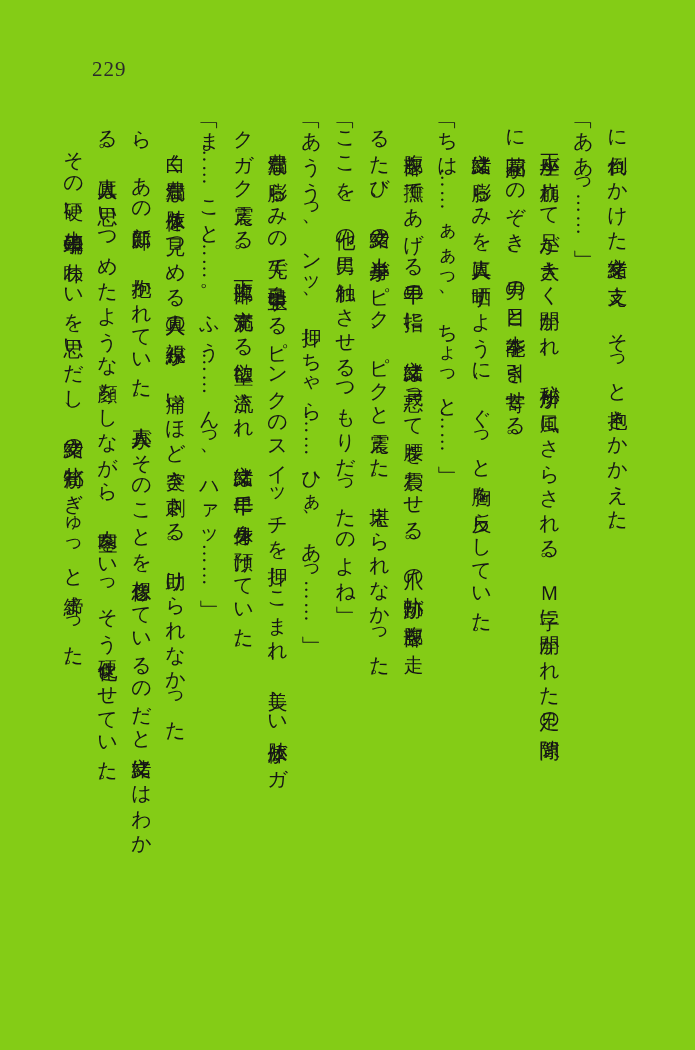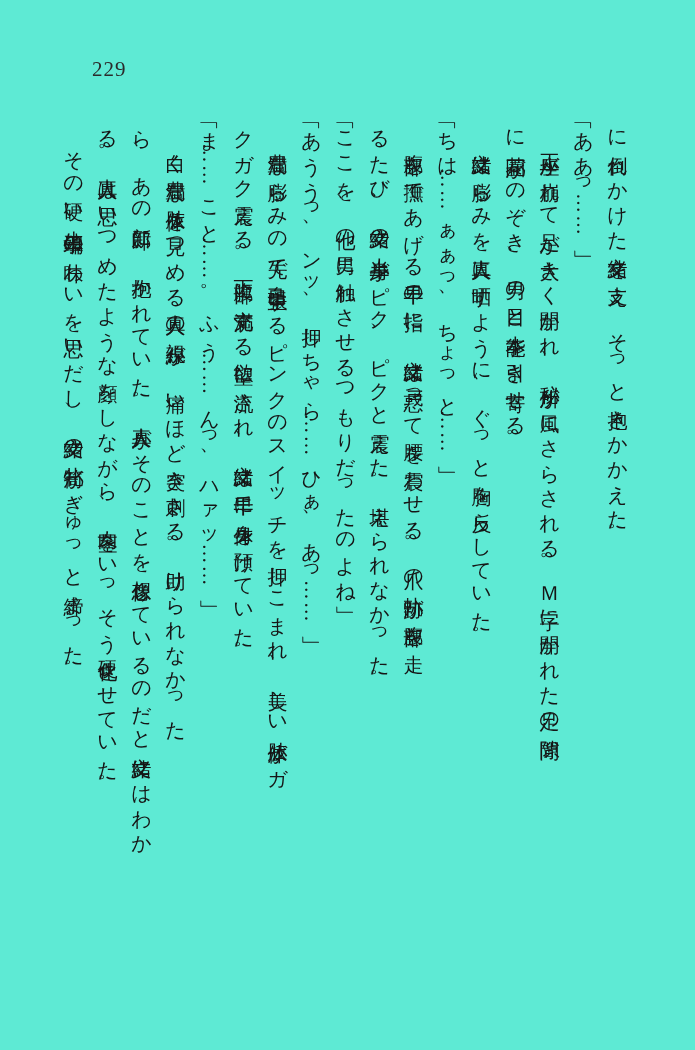--- a/index.html
+++ b/index.html
@@ -4,21 +4,21 @@
 <style>
   html, body {
     margin: 0;
     padding: 0;
     background: #ffffff;
   }
   .page {
     position: relative;
     width: 695px;
     height: 1050px;
-    background: #5eead4;
+    background: #84cc16;
     overflow: hidden;
     font-family: "Liberation Serif", "DejaVu Serif", serif;
   }
   .page-number {
     position: absolute;
     top: 57px;
     left: 92px;
     font-size: 21px;
     letter-spacing: 1px;
     color: #2b2b2b;

